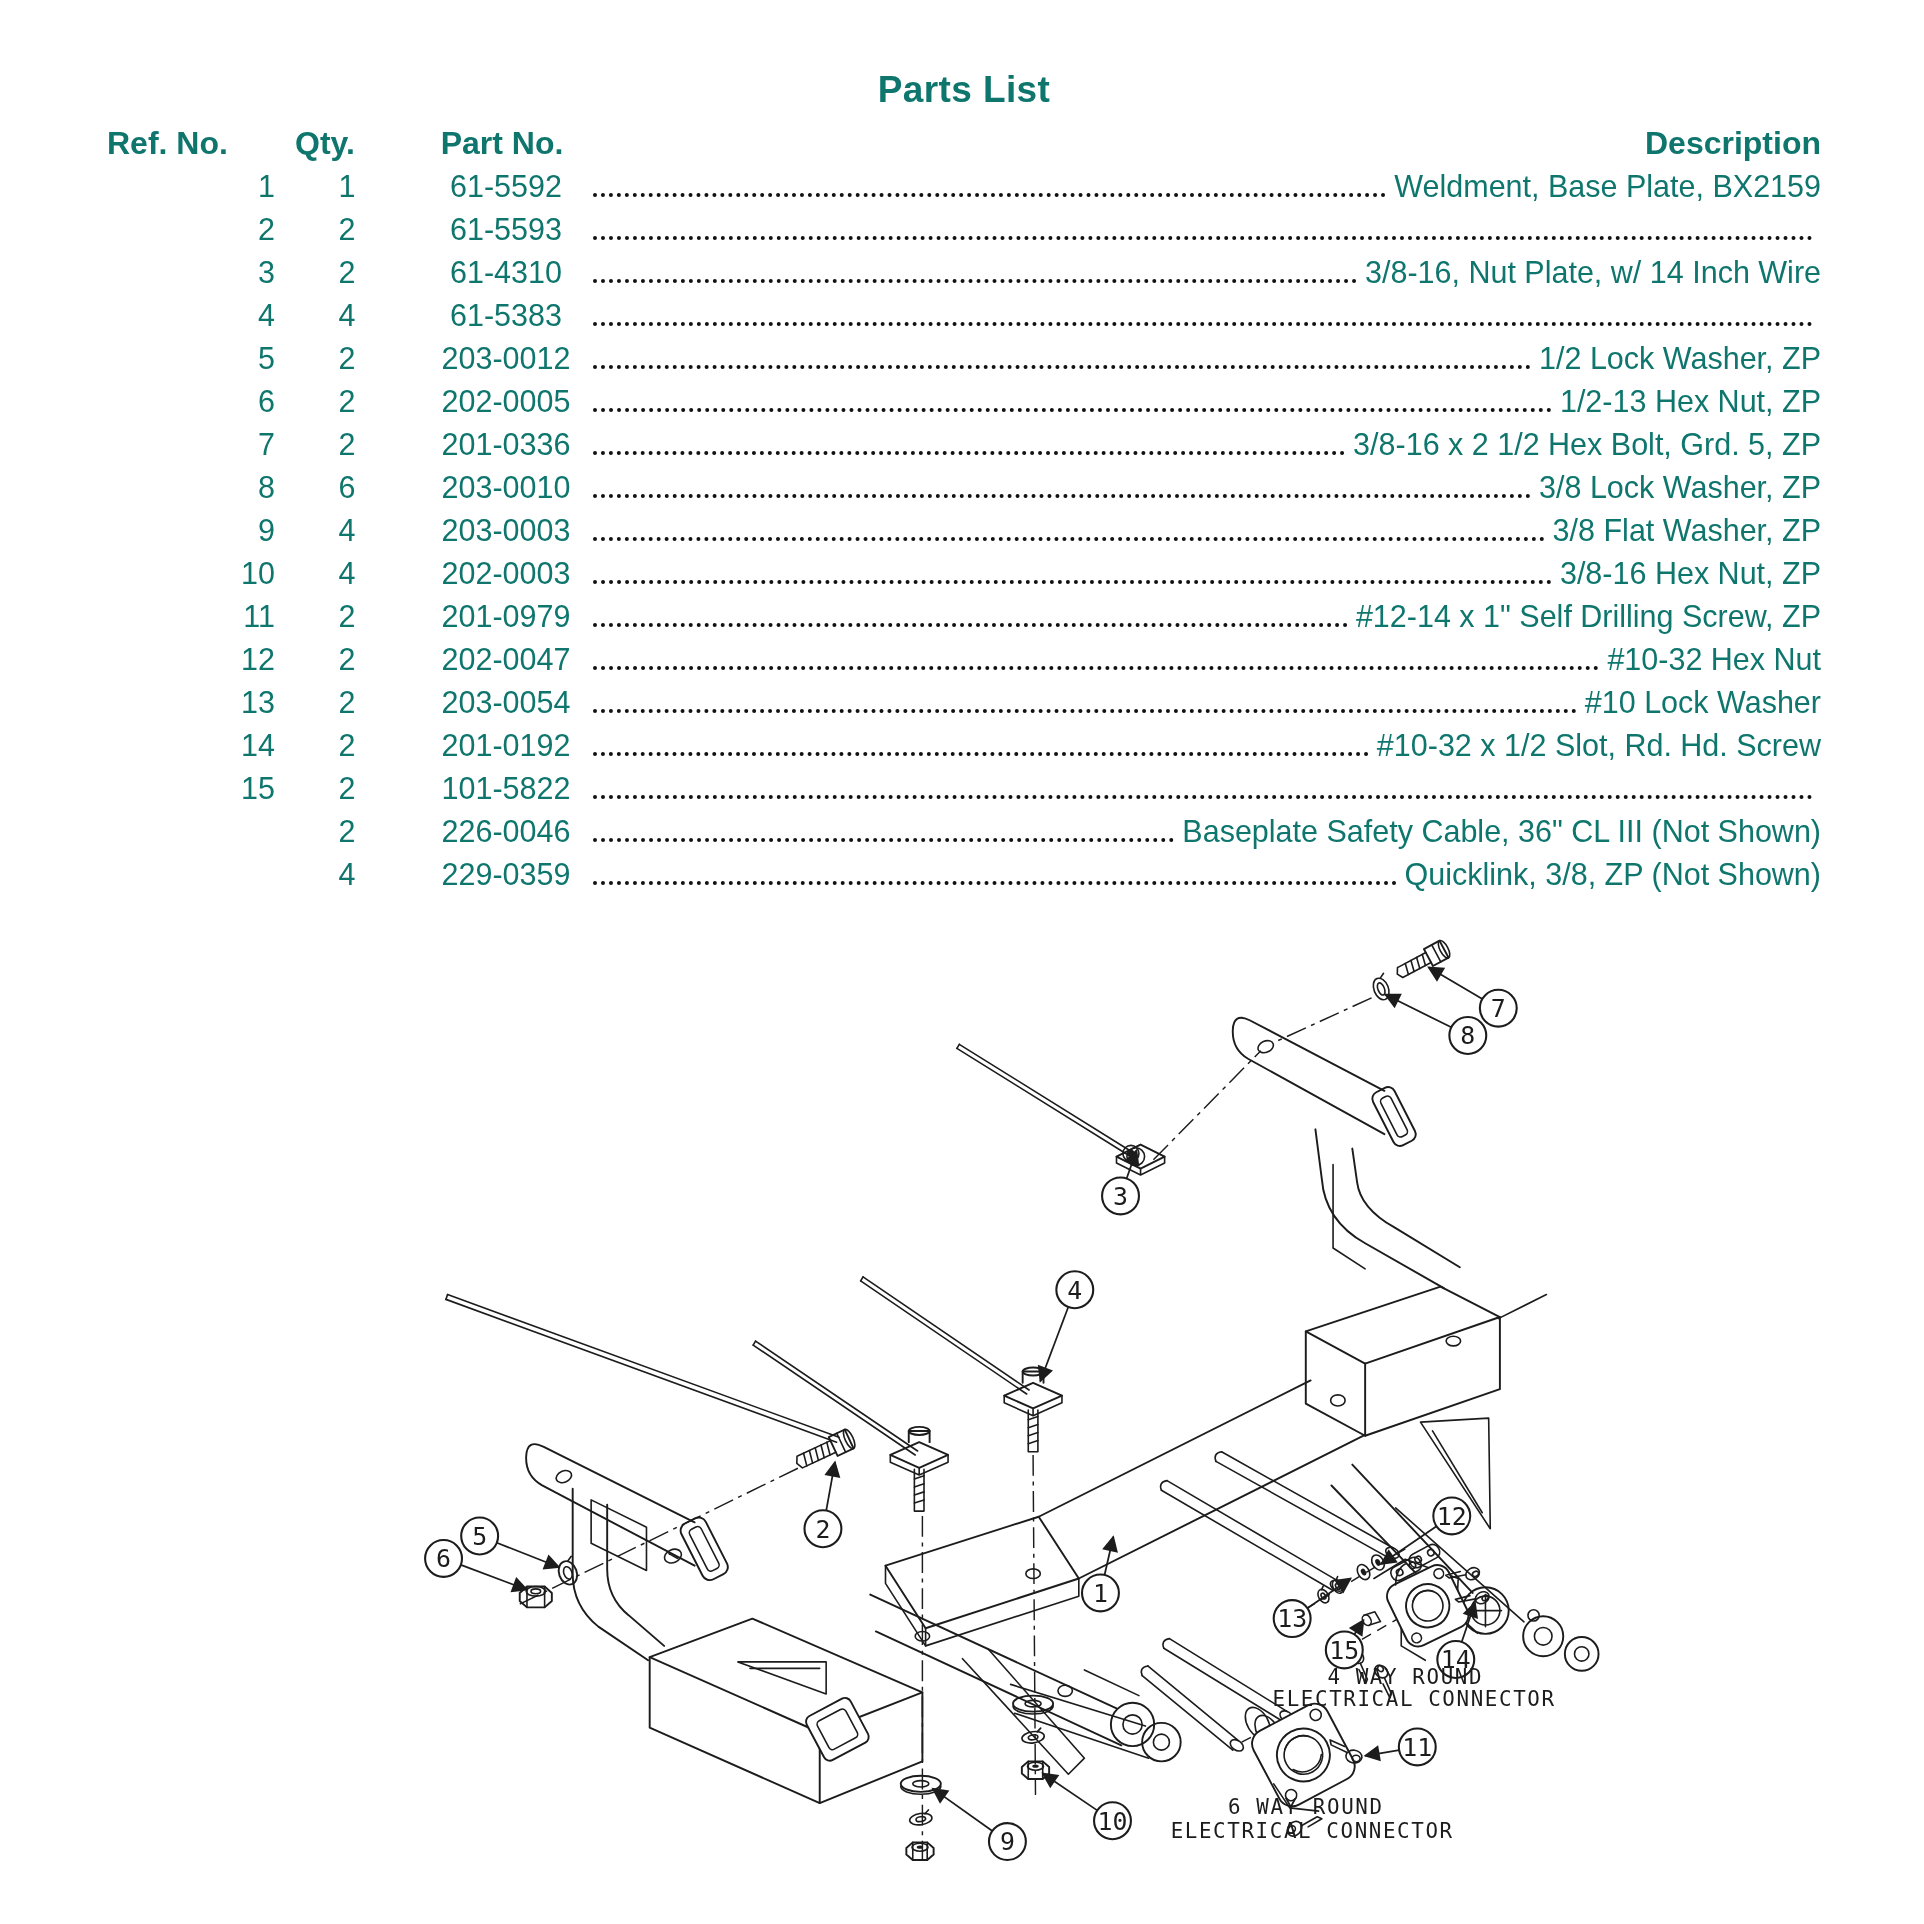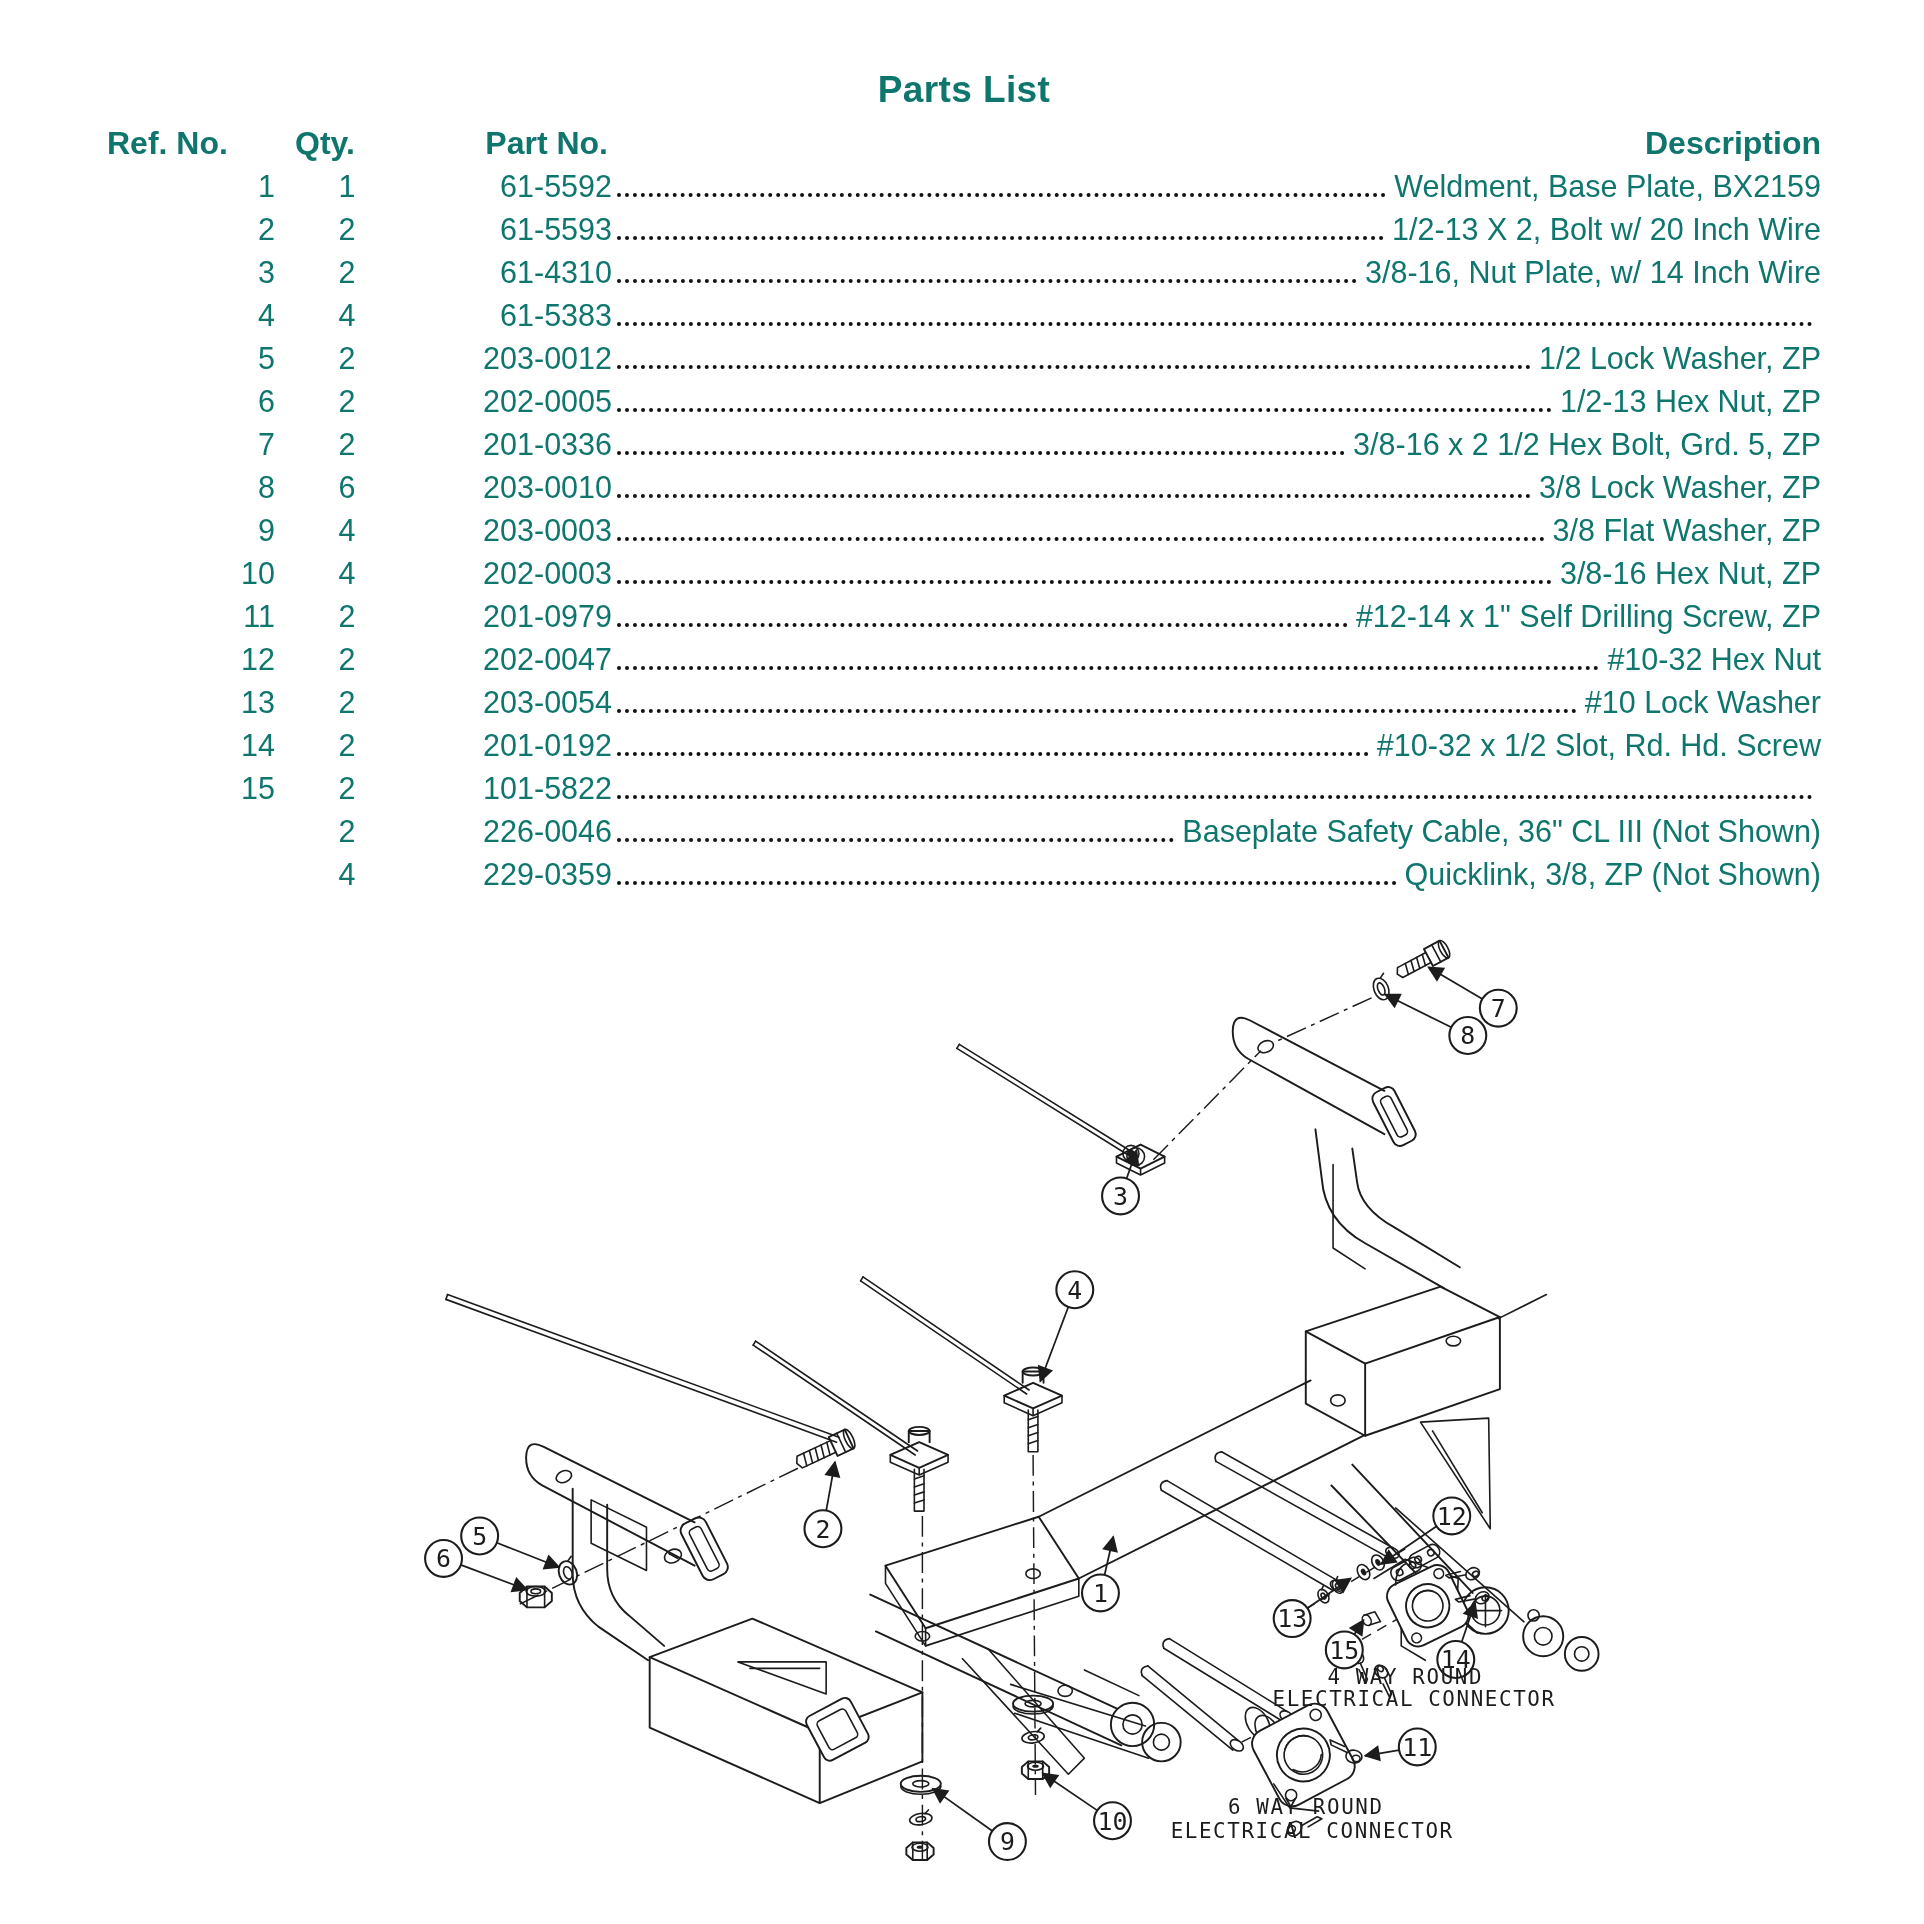--- a/index.html
+++ b/index.html
@@ -7,21 +7,21 @@
         font-family:"Liberation Sans",sans-serif;color:#0f766e;}
   
   #parts-list{position:absolute;left:107px;top:69px;width:1714px;}
   #list-title{text-align:center;font-size:37px;font-weight:bold;letter-spacing:0.4px;}
   .prow{display:flex;align-items:baseline;height:43px;font-size:30.5px;line-height:43px;white-space:nowrap;}
   .prow.hdr{font-size:32px;font-weight:bold;margin-top:11.2px;}
   .c-ref{width:168px;text-align:right;padding-right:24px;flex:none;}
   .hdr .c-ref{text-align:left;padding-right:0;}
   .c-qty{width:96px;text-align:center;flex:none;}
   .hdr .c-qty{text-align:left;padding-left:20px;}
-  .c-part{margin-left:53px;width:164px;flex:none;text-align:right;}
+  .c-part{margin-left:29px;width:164px;flex:none;text-align:center;}
   .c-dots{flex:1;border-bottom:4px dotted #111;margin:0 8px 11.2px 4.8px;align-self:flex-end;}
   .c-gap{flex:1;}
   .c-desc{text-align:right;flex:none;}
   
   #diagram{position:absolute;left:0;top:0;width:1925px;height:1925px;}
   #diagram *{vector-effect:none;}
   .ln{stroke:#1c1c1c;stroke-width:2.4;fill:none;stroke-linecap:round;stroke-linejoin:round;}
   .ln2{stroke:#1c1c1c;stroke-width:2;fill:none;stroke-linecap:round;stroke-linejoin:round;}
   .fillw{fill:#ffffff;}
   .dark{fill:#1c1c1c;stroke:none;}
@@ -52,21 +52,20 @@
           <div class="c-qty">1</div>
           <div class="c-part">61-5592</div>
           <div class="c-dots"></div>
           <div class="c-desc">Weldment, Base Plate, BX2159</div>
         </div>
         <div class="prow">
           <div class="c-ref">2</div>
           <div class="c-qty">2</div>
           <div class="c-part">61-5593</div>
           <div class="c-dots"></div>
-          <div class="c-desc">1/2-13 X 2, Bolt w/ 20 Inch Wire</div>
         </div>
         <div class="prow">
           <div class="c-ref">3</div>
           <div class="c-qty">2</div>
           <div class="c-part">61-4310</div>
           <div class="c-dots"></div>
           <div class="c-desc">3/8-16, Nut Plate, w/ 14 Inch Wire</div>
         </div>
         <div class="prow">
           <div class="c-ref">4</div>

